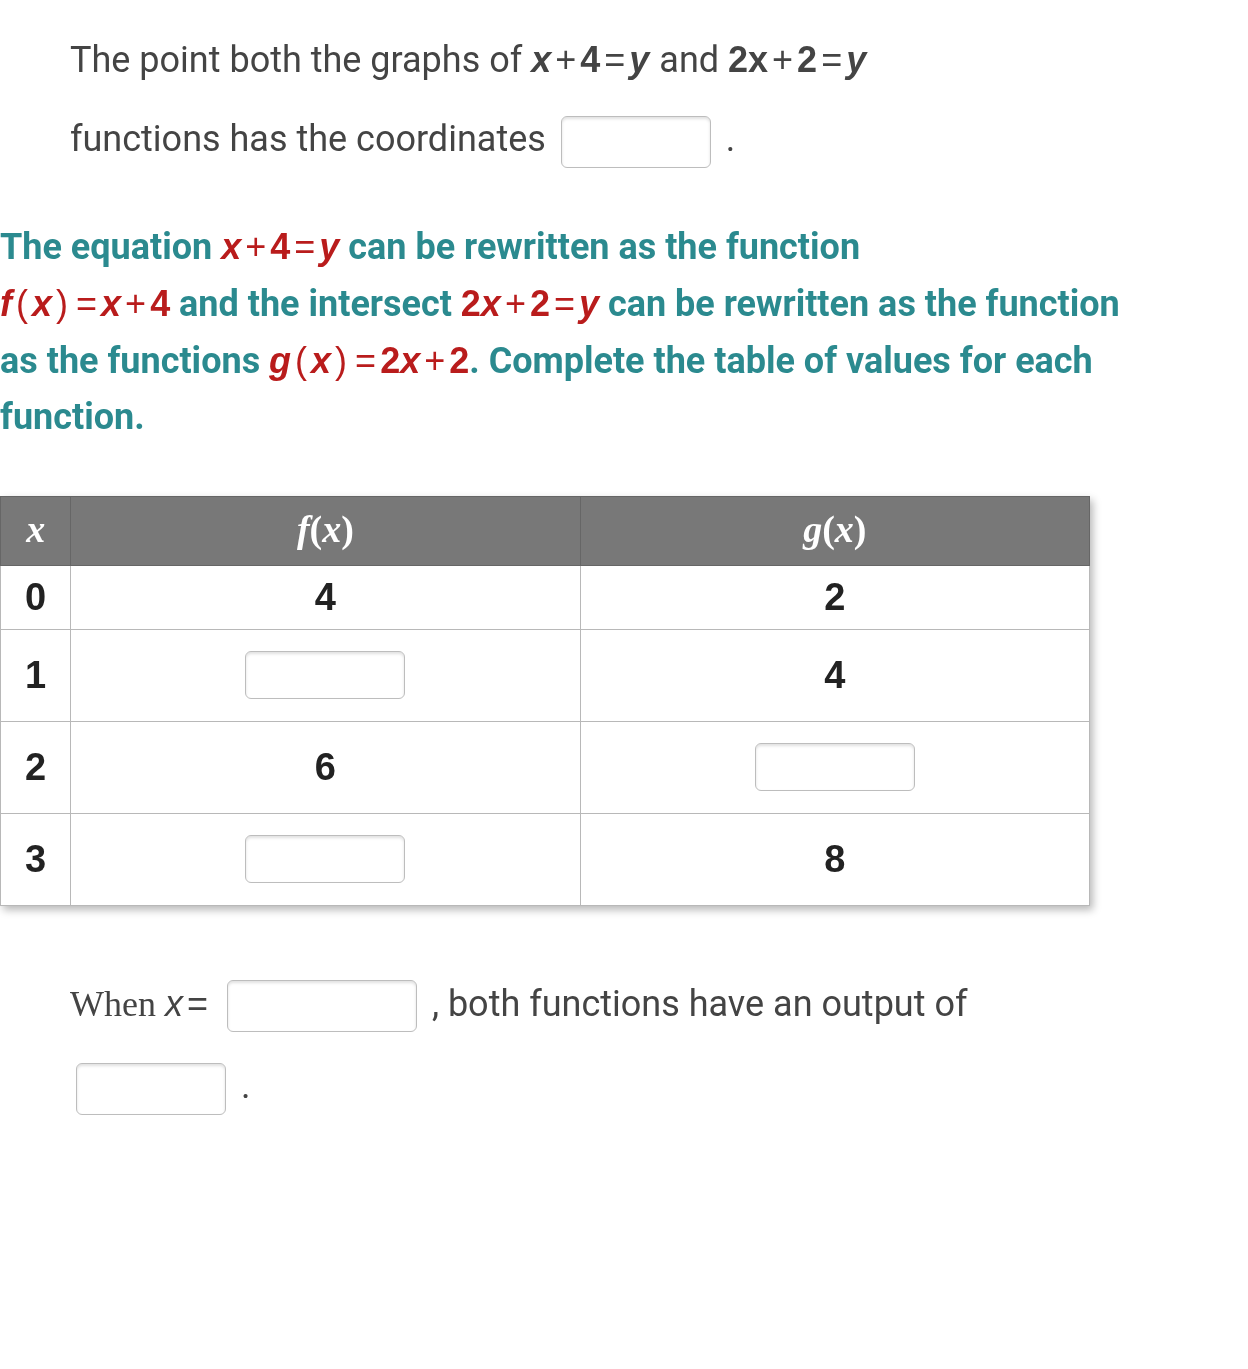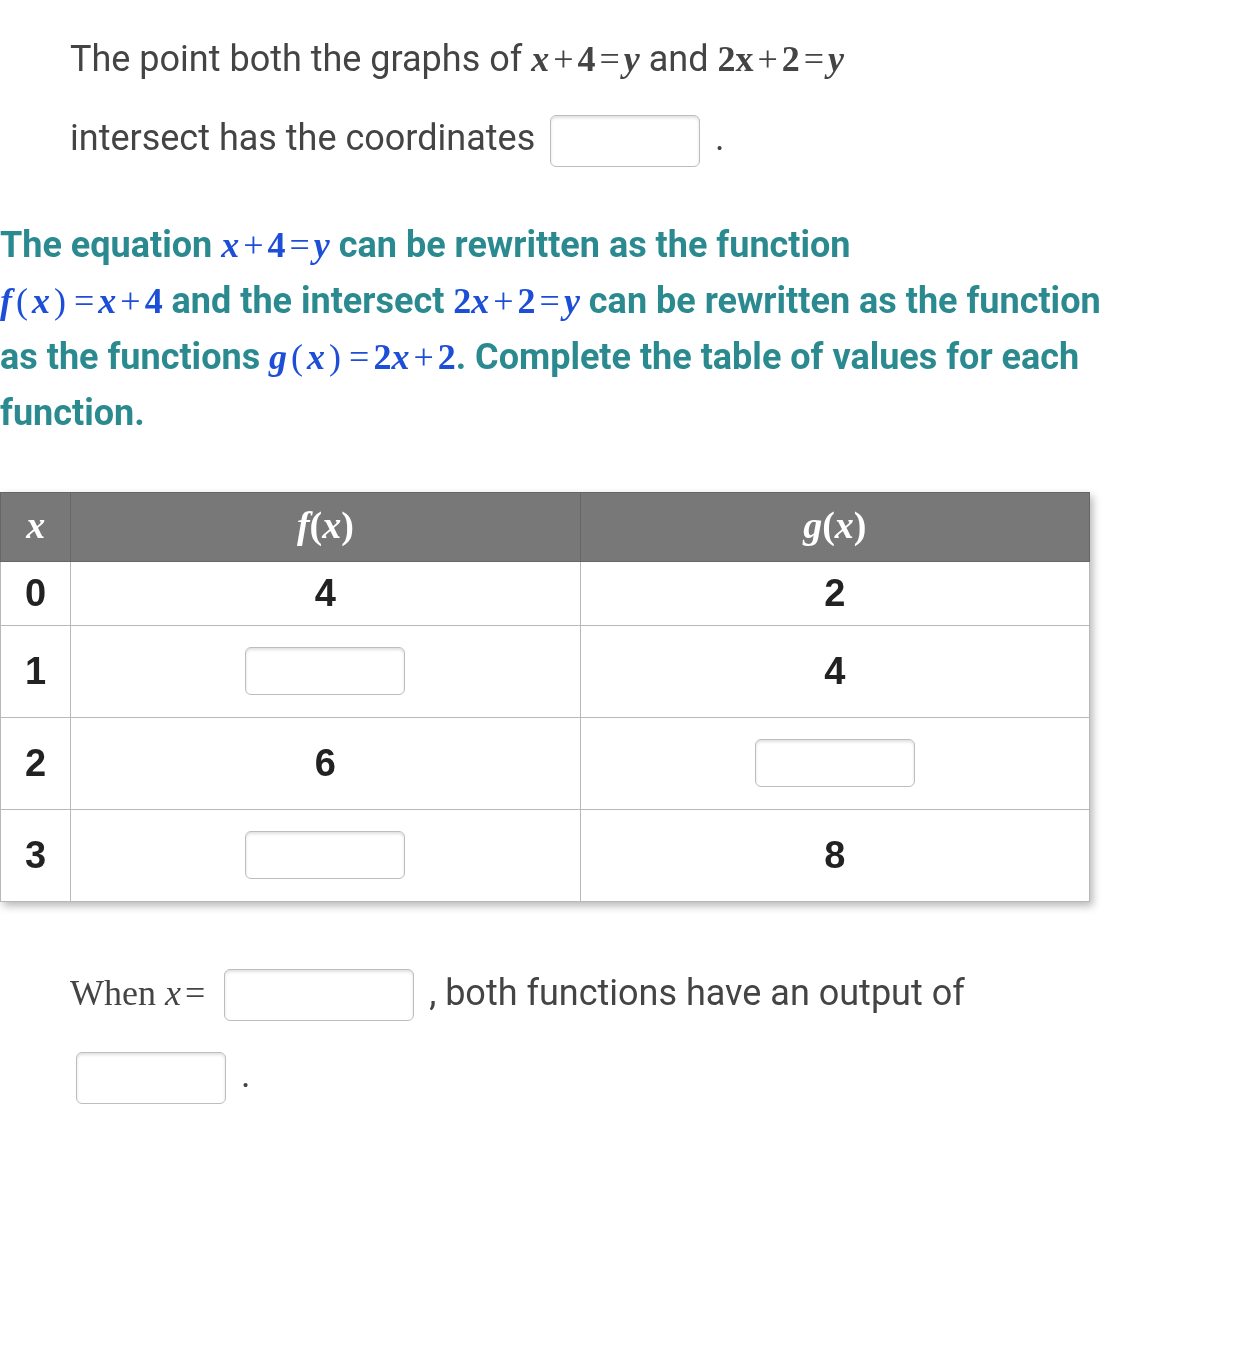--- a/index.html
+++ b/index.html
@@ -14,21 +14,21 @@
   .content {
     padding: 20px 0 40px 0;
   }
   .paragraph {
     font-size: 36px;
     line-height: 2.2;
     color: #444;
     padding: 0 70px 0 70px;
   }
   .math {
-    font-family: Liberation Serif, serif;
+    font-family: Liberation Sans, sans-serif;
     font-style: italic;
     font-weight: bold;
     white-space: nowrap;
   }
   .math .op {
     font-style: normal;
     font-weight: normal;
     padding: 0 4px;
   }
   .math .num {
@@ -52,21 +52,21 @@
   .fill-table { width: 160px; height: 48px; }
 
   .instruction {
     font-size: 36px;
     font-weight: 700;
     color: #2b8a8f;
     line-height: 1.55;
     padding: 40px 26px 30px 0;
   }
   .instruction .math {
-    color: #1d4ed8;
+    color: #b91c1c;
   }
 
   table.func-table {
     border-collapse: collapse;
     width: 1090px;
     margin: 20px 0 0 0;
     box-shadow: 3px 4px 8px rgba(0,0,0,0.28);
   }
   table.func-table th {
     background: #787878;
@@ -91,20 +91,21 @@
     color: #222;
     background: #fff;
   }
   table.func-table td.row0 { height: 64px; }
 
   .answer-line {
     font-size: 36px;
     color: #444;
     padding: 50px 40px 0 70px;
     line-height: 2.3;
+    margin-top: 7px;
   }
   .answer-line .math {
     font-weight: normal;
   }
   .answer-line .when-x {
     font-family: "Times New Roman", Times, serif;
   }
 </style>
 </head>
 <body>
@@ -114,21 +115,21 @@
   <div class="paragraph">
     <span>The point both the graphs of </span>
     <span class="math">
       <span>x</span><span class="op">+</span><span class="num">4</span><span class="op">=</span><span>y</span>
     </span>
     <span> and </span>
     <span class="math">
       <span class="num">2x</span><span class="op">+</span><span class="num">2</span><span class="op">=</span><span>y</span>
     </span>
     <br>
-    <span>intersect has the coordinates </span>
+    <span>functions has the coordinates </span>
     <input type="text" class="fill-input fill-w1" style="">
     <span>.</span>
   </div>
 
   <div class="instruction">
     <span>The equation </span><span class="math">x<span class="op">+</span><span class="num">4</span><span class="op">=</span>y</span><span> can be rewritten as the function </span><br>
     <span class="math"><span>f</span><span class="op">(</span><span>x</span><span class="op">)</span><span class="op">=</span>x<span class="op">+</span><span class="num">4</span></span><span> and the intersect </span><span class="math"><span class="num">2</span>x<span class="op">+</span><span class="num">2</span><span class="op">=</span>y</span><span> can be rewritten as the function </span><br>
     <span>as the functions </span><span class="math"><span>g</span><span class="op">(</span><span>x</span><span class="op">)</span><span class="op">=</span><span class="num">2</span>x<span class="op">+</span><span class="num">2</span></span><span>. Complete the table of values for each function.</span>
   </div>
 

